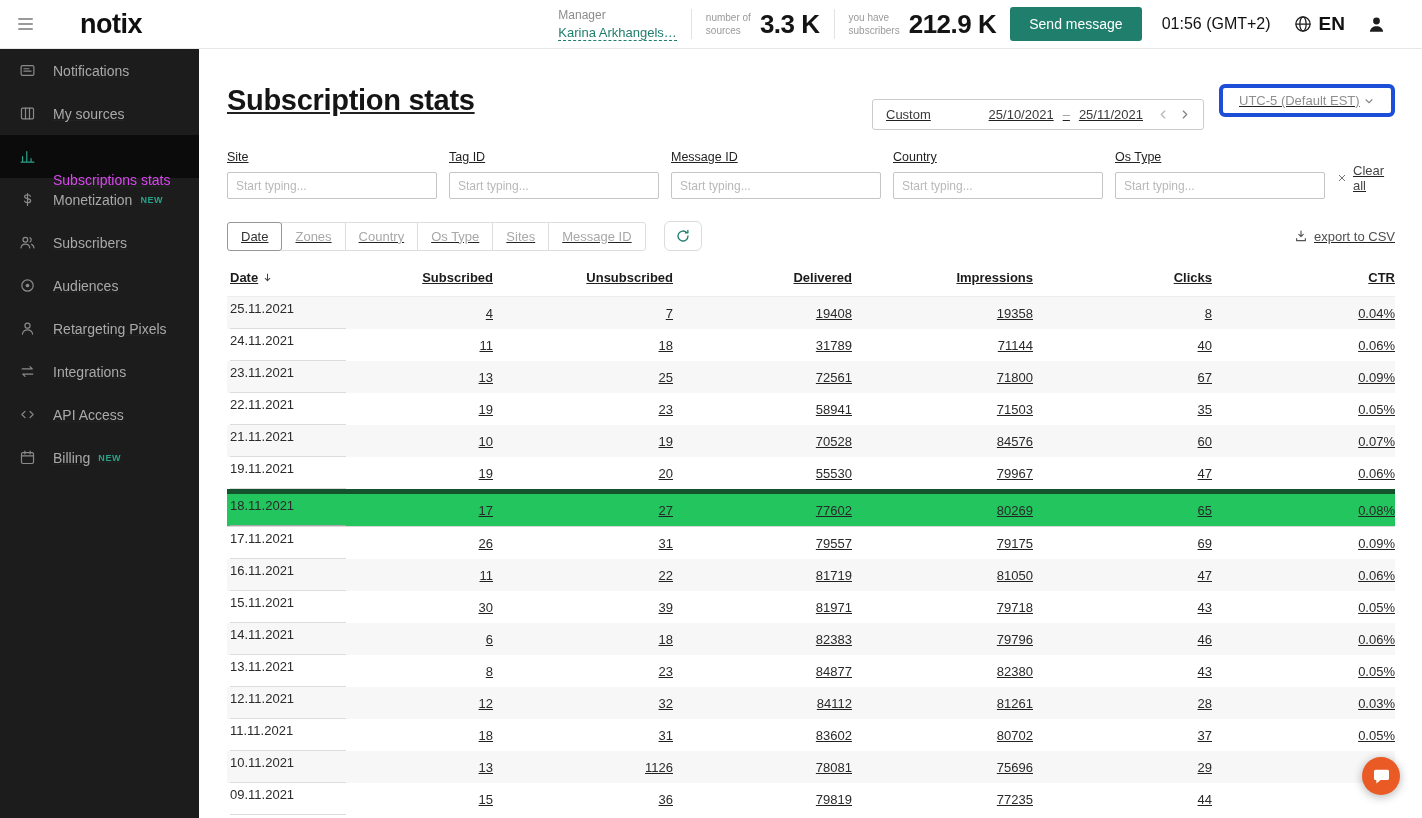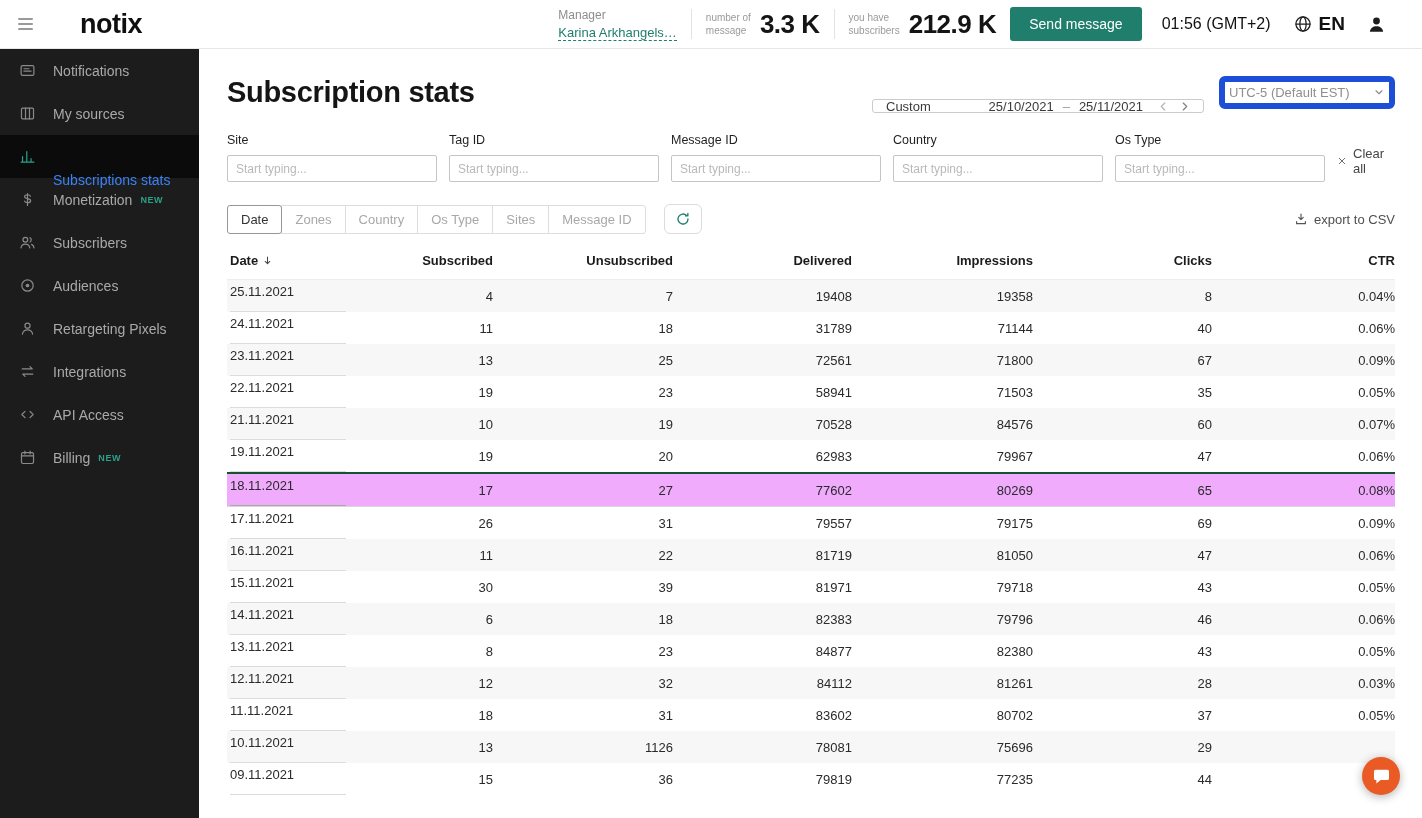--- a/index.html
+++ b/index.html
@@ -27,42 +27,42 @@
   .metric-label{font-size:10px;color:#9a9a9a;line-height:1.3;}
   .metric-value{font-size:26px;font-weight:bold;color:#141414;letter-spacing:-0.5px;white-space:nowrap;}
   .send-btn{margin-left:14px;height:34px;padding:0 19px;background:var(--accent);color:#fff;font-size:14px;font-family:inherit;border:none;border-radius:3px;cursor:pointer;white-space:nowrap;}
   .time{margin-left:20px;font-size:16px;font-weight:500;color:#111;white-space:nowrap;}
   .lang{margin-left:22px;display:flex;align-items:center;gap:6px;cursor:pointer;color:#1d1d1d;}
   .lang-label{font-size:19px;font-weight:bold;color:#111;}
   .account{margin-left:22px;margin-right:36px;display:flex;align-items:center;cursor:pointer;color:#1d1d1d;}
   .icon-flex{display:inline-flex;align-items:center;}
 
   
-  .body{flex:1;display:flex;min-height:0;}
+  .body{flex:1;display:flex;min-height:0;text-decoration:underline;}
   .sidebar{flex:0 0 199px;width:199px;background:var(--sidebar-bg);overflow:hidden;}
   .sb-item{height:43px;display:flex;align-items:center;padding:0 12px 0 19px;cursor:pointer;}
   .sb-icon{width:17px;height:17px;margin-right:17px;color:#8a8a8a;display:inline-flex;align-items:center;justify-content:center;flex:0 0 17px;}
   .sb-label{font-size:14px;color:#a9a9a9;white-space:nowrap;}
   .sb-badge{font-size:9px;font-weight:bold;color:var(--accent-bright);margin-left:8px;letter-spacing:.6px;}
   .sb-item.active{background:#0b0b0b;}
   .sb-item.active .sb-icon{color:var(--accent-bright);}
-  .sb-item.active .sb-label{color:#3b82f6;margin-top:46px;}
+  .sb-item.active .sb-label{color:#d946ef;margin-top:46px;}
 
   
   .main{flex:1;padding:0 27px 0 28px;overflow:hidden;background:#fff;}
   .page-head{display:flex;align-items:center;margin-top:22px;gap:15px;}
   .page-title{font-size:29px;font-weight:bold;color:#151515;letter-spacing:-0.3px;flex:1;}
-  .range{display:flex;align-items:center;height:14px;width:332px;border:1px solid #cbcbcb;border-radius:3px;padding:0 8px 0 13px;flex:0 0 auto;margin-top:28px;}
+  .range{display:flex;align-items:center;height:31px;width:332px;border:1px solid #cbcbcb;border-radius:3px;padding:0 8px 0 13px;flex:0 0 auto;margin-top:28px;}
   .range-preset{font-size:13px;color:#3a3a3a;cursor:pointer;}
   .dates{margin-left:auto;display:flex;align-items:center;gap:9px;font-size:13px;color:#3a3a3a;}
   .range-sep{color:#999;}
   .chev{background:none;border:none;cursor:pointer;display:inline-flex;align-items:center;padding:2px 3px;color:#b5b5b5;}
   .chev.next{color:#838383;}
   .chev:first-of-type{margin-left:10px;}
-  .tz{width:176px;height:33px;border:6px solid #1d4ed8;border-radius:6px;display:flex;align-items:center;padding:0 4px;font-size:13px;color:#8f8f8f;cursor:pointer;flex:0 0 auto;}
+  .tz{width:176px;height:33px;border:4px solid #1d4ed8;border-radius:6px;display:flex;align-items:center;padding:0 16px;font-size:13px;color:#8f8f8f;cursor:pointer;flex:0 0 auto;}
   .tz-chev{margin-left:auto;color:#8a8a8a;display:inline-flex;}
 
   
   .filters{display:flex;align-items:flex-end;margin-top:20px;}
   .filters-list{display:flex;}
   .filter{width:210px;margin-right:12px;}
   .filter-label{display:block;font-size:12.5px;color:#1f1f1f;margin-bottom:8px;}
   .filter input{width:100%;height:27px;border:1px solid #c5c5c5;border-radius:2px;padding:0 8px;font-size:12px;font-family:inherit;color:#333;outline:none;}
   .filter input::placeholder{color:#b9b9b9;}
   .clear-all{margin-left:auto;display:flex;align-items:center;gap:6px;font-size:13px;color:#454545;cursor:pointer;padding-bottom:6px;}
@@ -80,21 +80,21 @@
   .export .dl{color:#555;display:inline-flex;}
 
   
   .stats-table{width:100%;border-collapse:collapse;table-layout:fixed;margin-top:14px;}
   .stats-table th{font-size:13px;font-weight:bold;color:#1b1b1b;text-align:right;padding:5px 0 11px;border-bottom:1px solid #ededed;cursor:pointer;white-space:nowrap;}
   .stats-table th:first-child{text-align:left;padding-left:3px;}
   .sort-arrow{margin-left:4px;color:#444;display:inline-flex;vertical-align:-1px;}
   .stats-table td{font-size:13px;color:#2a2a2a;height:31px;text-align:right;vertical-align:middle;white-space:nowrap;}
   .stats-table td:first-child{text-align:left;padding-left:3px;}
   .stats-table tbody tr:nth-child(odd){background:var(--stripe);}
-  .stats-table tbody tr.highlight{background:#f0abfc;border-top:2px solid #14532d;border-bottom:1px solid #d8d8d8;}
+  .stats-table tbody tr.highlight{background:#22c55e;border-top:5px solid #14532d;border-bottom:1px solid #d8d8d8;}
   .date-inner{display:inline-block;min-width:116px;border-bottom:1px solid #dcdcdc;padding-bottom:12px;margin-top:4px;cursor:pointer;}
   tr.highlight .date-inner{border-bottom-color:#a9a9a9;}
 
   
   .chat-widget{position:absolute;right:22px;bottom:23px;width:38px;height:38px;border-radius:50%;background:var(--chat);display:flex;align-items:center;justify-content:center;cursor:pointer;box-shadow:0 2px 10px rgba(0,0,0,.3);color:#fff;z-index:5;}
 </style>
 </head>
 <body>
 
 <div class="app">
@@ -110,21 +110,21 @@
     <div class="manager">
       <div class="manager-label">Manager</div>
       <a class="manager-name">Karina Arkhangels…</a>
     </div>
 
     <div class="vdiv"></div>
 
     <div class="metric">
       <div class="metric-label">
         <span>number of</span><br>
-        <span>message</span>
+        <span>sources</span>
       </div>
       <div class="metric-value">3.3 K</div>
     </div>
 
     <div class="vdiv"></div>
 
     <div class="metric">
       <div class="metric-label">
         <span>you have</span><br>
         <span>subscribers</span>
@@ -435,21 +435,21 @@
               <td>19</td>
               <td>70528</td>
               <td>84576</td>
               <td>60</td>
               <td>0.07%</td>
   </tr>
   <tr class="">
     <td><span class="date-inner">19.11.2021</span></td>
               <td>19</td>
               <td>20</td>
-              <td>62983</td>
+              <td>55530</td>
               <td>79967</td>
               <td>47</td>
               <td>0.06%</td>
   </tr>
   <tr class="highlight">
     <td><span class="date-inner">18.11.2021</span></td>
               <td>17</td>
               <td>27</td>
               <td>77602</td>
               <td>80269</td>

